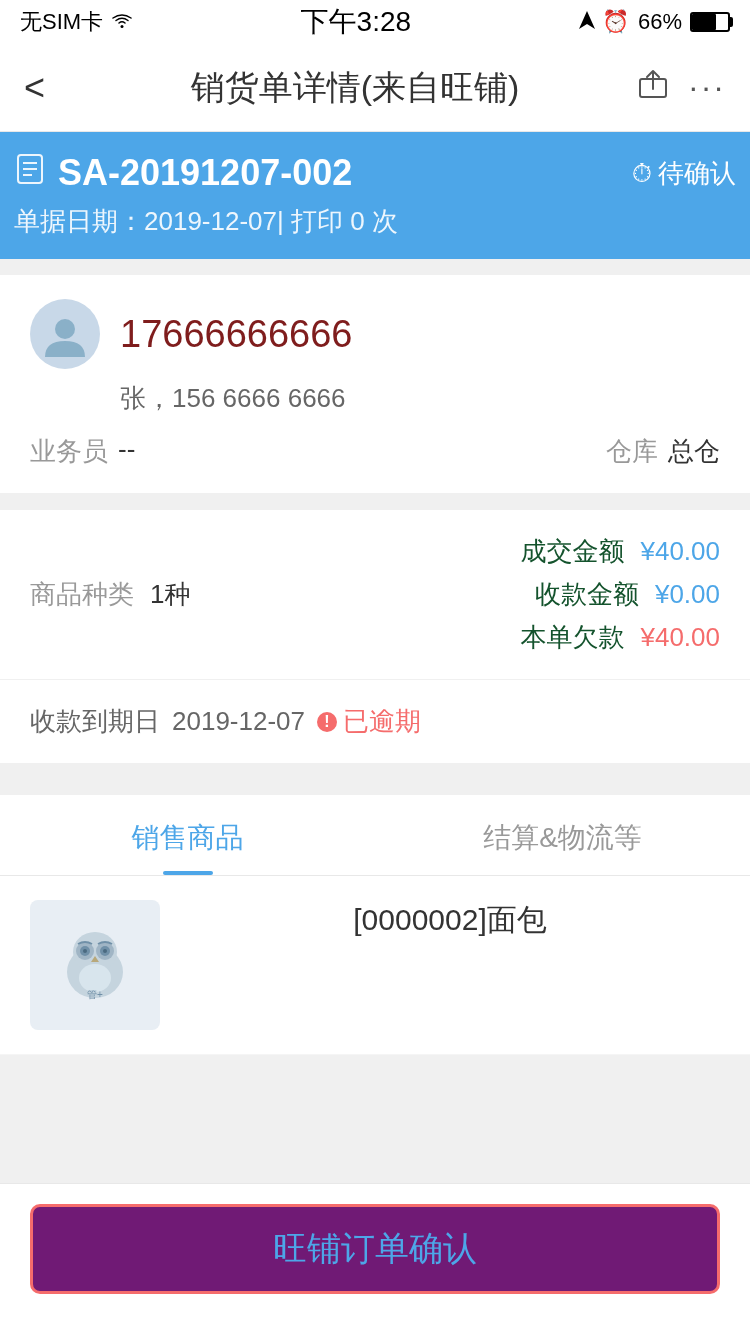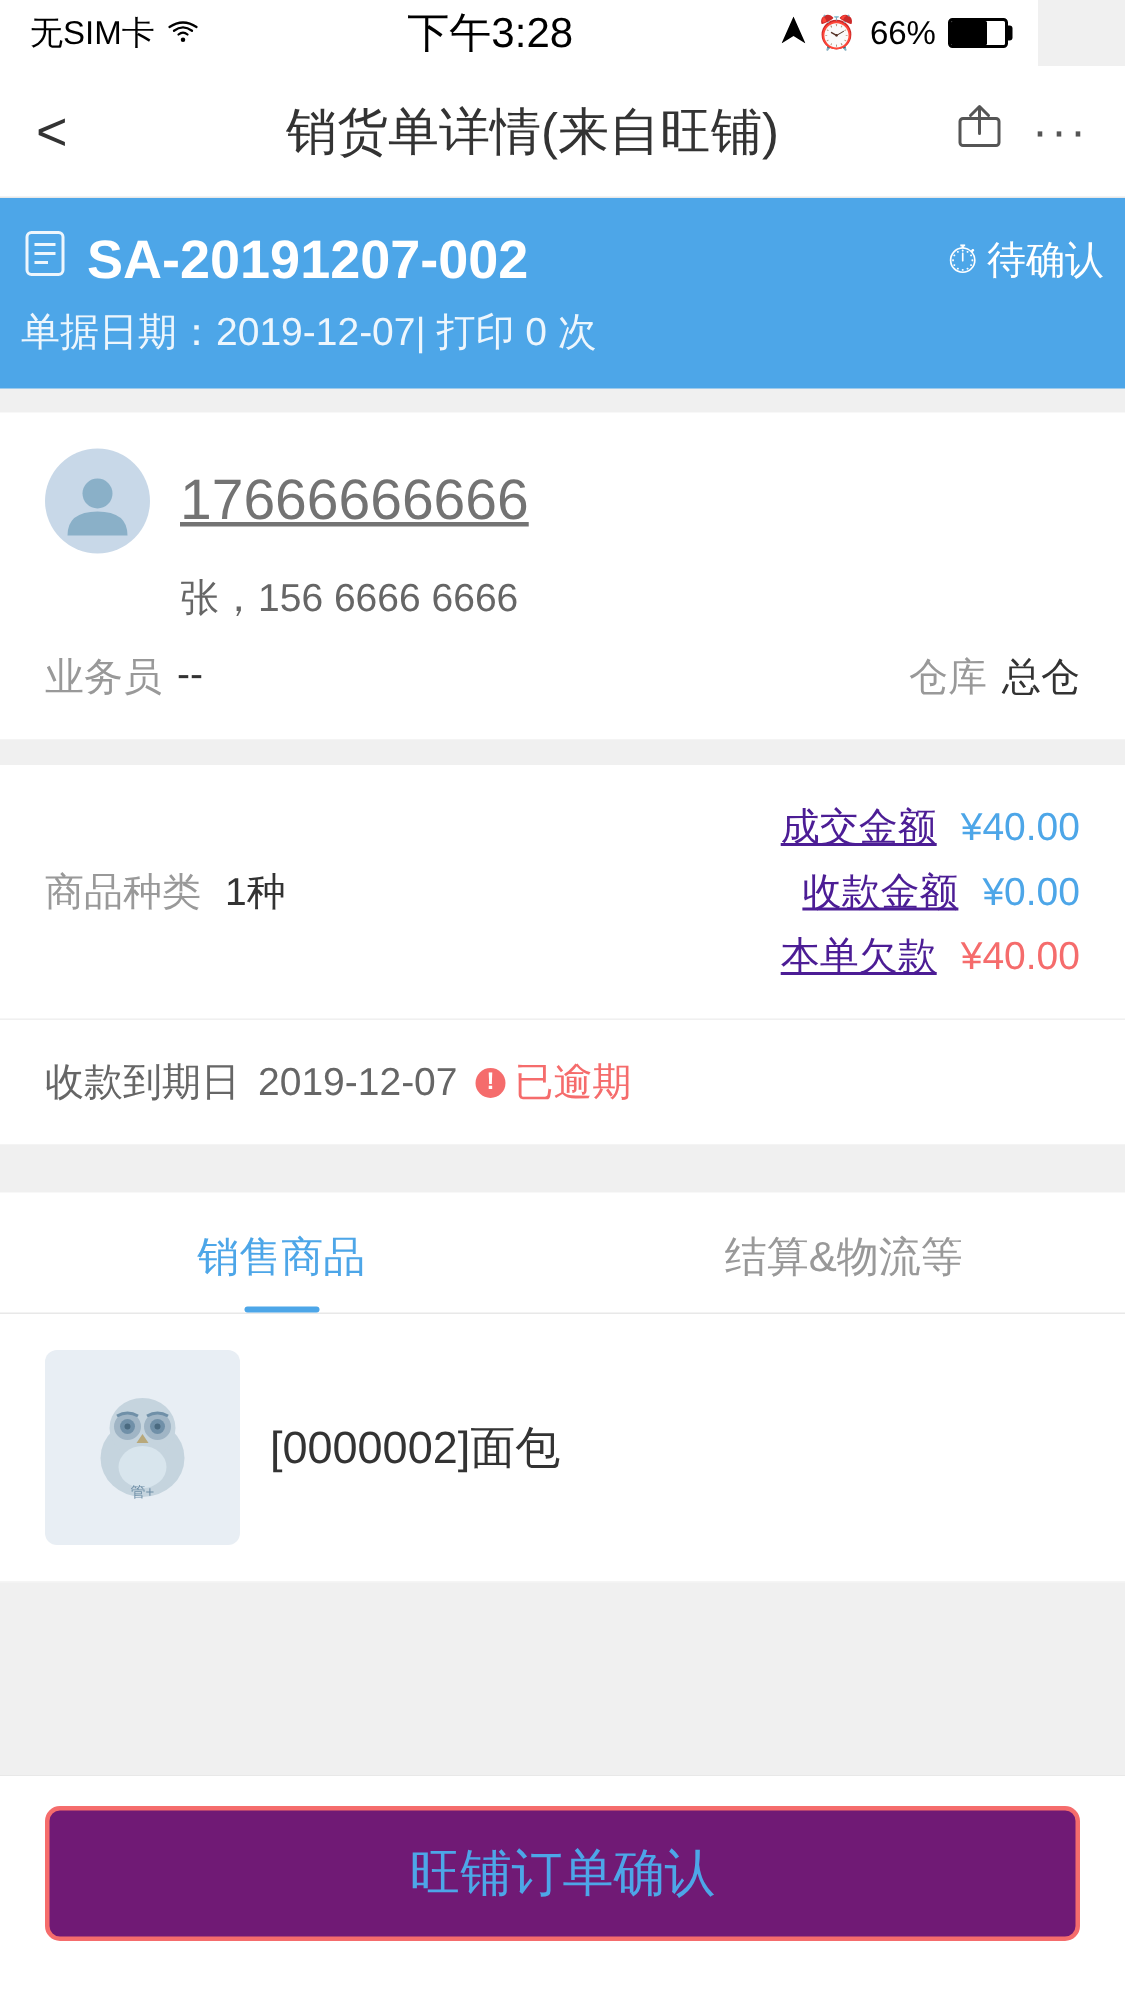--- a/index.html
+++ b/index.html
@@ -9,21 +9,21 @@
       min-height: 1334px;
       background: #f0f0f0;
       font-family: -apple-system, 'PingFang SC', 'Helvetica Neue', sans-serif;
       font-size: 28px;
       color: #333;
       position: relative;
     }
 
     
     .status-bar {
-      width: 692px;
+      width: 750px;
       height: 44px;
       background: #fff;
       display: flex;
       align-items: center;
       justify-content: space-between;
       padding: 0 20px;
       font-size: 24px;
       color: #000;
     }
     .status-left {
@@ -155,22 +155,21 @@
       justify-content: center;
       flex-shrink: 0;
     }
     .avatar-svg {
       width: 50px;
       height: 50px;
     }
     .customer-phone {
       font-size: 38px;
       font-weight: 500;
-      color: #737373;
-      text-decoration: underline;
+      color: #7f1d1d;
     }
     .customer-info {
       font-size: 26px;
       color: #666;
       margin-bottom: 12px;
       padding-left: 90px;
     }
     .customer-meta {
       display: flex;
       justify-content: space-between;
@@ -210,21 +209,21 @@
       flex-direction: column;
       gap: 8px;
       align-items: flex-end;
     }
     .summary-row {
       display: flex;
       align-items: center;
       gap: 16px;
       font-size: 26px;
     }
-    .summary-row-label { color: #4c1d95; text-decoration: underline; }
+    .summary-row-label { color: #14532d; }
     .amount-blue { color: #4da6e8; font-weight: 500; }
     .amount-red { color: #f56c6c; font-weight: 500; }
 
     
     .due-date-card {
       background: #fff;
       padding: 24px 30px;
       margin-top: 0;
       border-top: 1px solid #f0f0f0;
       display: flex;
@@ -309,21 +308,21 @@
     .product-thumb-inner {
       display: flex;
       flex-direction: column;
       align-items: center;
       gap: 4px;
       color: #a0b0c0;
     }
     .product-info {
       flex: 1;
       display: flex;
-      flex-direction: column;
+      flex-direction: row;
       justify-content: center;
       gap: 16px;
     }
     .product-name {
       font-size: 30px;
       color: #333;
       font-weight: 500;
     }
     .product-price-row {
       font-size: 28px;

